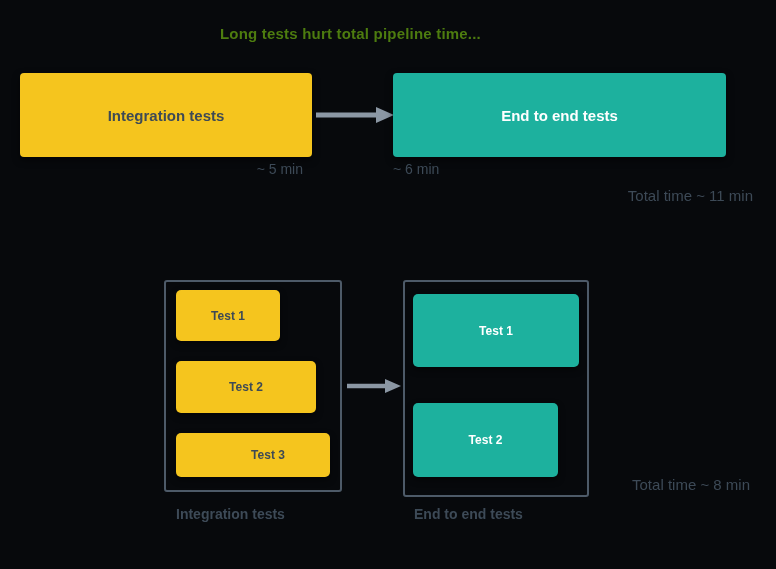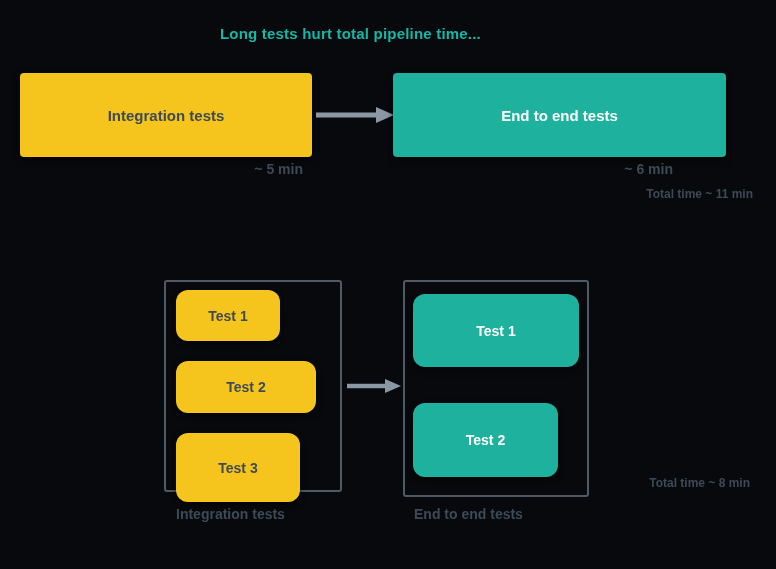--- a/index.html
+++ b/index.html
@@ -12,21 +12,21 @@
     width: 776px;
     height: 569px;
     background: #07090c;
     font-family: "Liberation Sans", "DejaVu Sans", sans-serif;
     overflow: hidden;
   }
   .title {
     position: absolute;
     font-size: 15px;
     font-weight: bold;
-    color: #14b8a6;
+    color: #4d7c0f;
     letter-spacing: 0.2px;
     white-space: nowrap;
   }
   #title-serial   { left: 220px; top: 25px; }
   #title-parallel { left: 83px;  top: 244px; }
 
   .stage-box {
     position: absolute;
     border-radius: 4px;
     display: flex;
@@ -38,30 +38,30 @@
   }
   .yellow { background: #f5c51e; color: #3e4a55; }
   .teal   { background: #1db19e; color: #ffffff; }
 
   #box-integration { left: 20px;  top: 73px; width: 292px; height: 84px; }
   #box-e2e         { left: 393px; top: 73px; width: 333px; height: 84px; }
 
   .duration {
     position: absolute;
     font-size: 14px;
-    font-weight: bold;
+    font-weight: normal;
     color: #3d4a57;
   }
   #duration-integration { left: 20px;  top: 161px; width: 283px; text-align: right; }
-  #duration-e2e         { left: 393px; top: 161px; width: 280px; text-align: right; }
+  #duration-e2e         { left: 393px; top: 161px; width: 280px; text-align: left; }
 
   .total {
     position: absolute;
-    font-size: 12px;
-    font-weight: bold;
+    font-size: 15px;
+    font-weight: normal;
     color: #3d4a57;
     white-space: nowrap;
   }
   #total-serial   { right: 23px; top: 187px; }
   #total-parallel { right: 26px; top: 476px; }
 
   .arrow { position: absolute; }
   #arrow-serial   { left: 314px; top: 103px; }
   #arrow-parallel { left: 345px; top: 374px; }
 
@@ -70,32 +70,32 @@
     border: 2px solid #4d5a68;
     border-radius: 3px;
     box-sizing: border-box;
     background: transparent;
   }
   #group-integration { left: 164px; top: 280px; width: 178px; height: 212px; }
   #group-e2e         { left: 403px; top: 280px; width: 186px; height: 217px; }
 
   .test-box {
     position: absolute;
-    border-radius: 12px;
+    border-radius: 5px;
     display: flex;
     align-items: center;
     justify-content: center;
-    font-size: 14px;
+    font-size: 12px;
     font-weight: bold;
     box-shadow: 0 3px 6px rgba(0,0,0,0.5);
   }
   
   #itest-1 { left: 10px; top: 8px;   width: 104px; height: 51px; }
   #itest-2 { left: 10px; top: 79px;  width: 140px; height: 52px; }
-  #itest-3 { left: 10px; top: 151px; width: 124px; height: 69px; }
+  #itest-3 { left: 10px; top: 151px; width: 124px; height: 44px; padding-left: 30px; }
   
   #etest-1 { left: 8px;  top: 12px;  width: 166px; height: 73px; }
   #etest-2 { left: 8px;  top: 121px; width: 145px; height: 74px; }
 
   .caption {
     position: absolute;
     font-size: 14px;
     font-weight: bold;
     color: #3d4a57;
     line-height: 21px;

